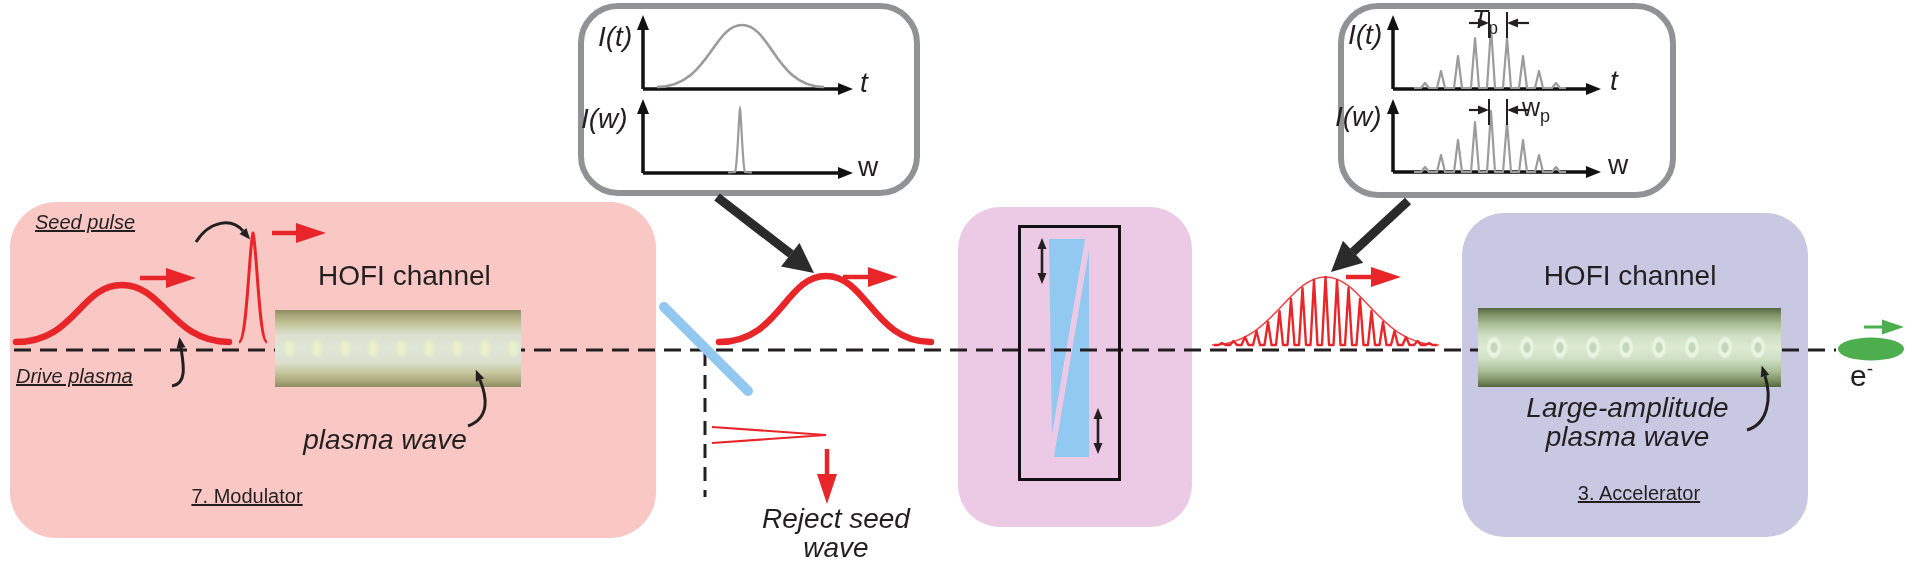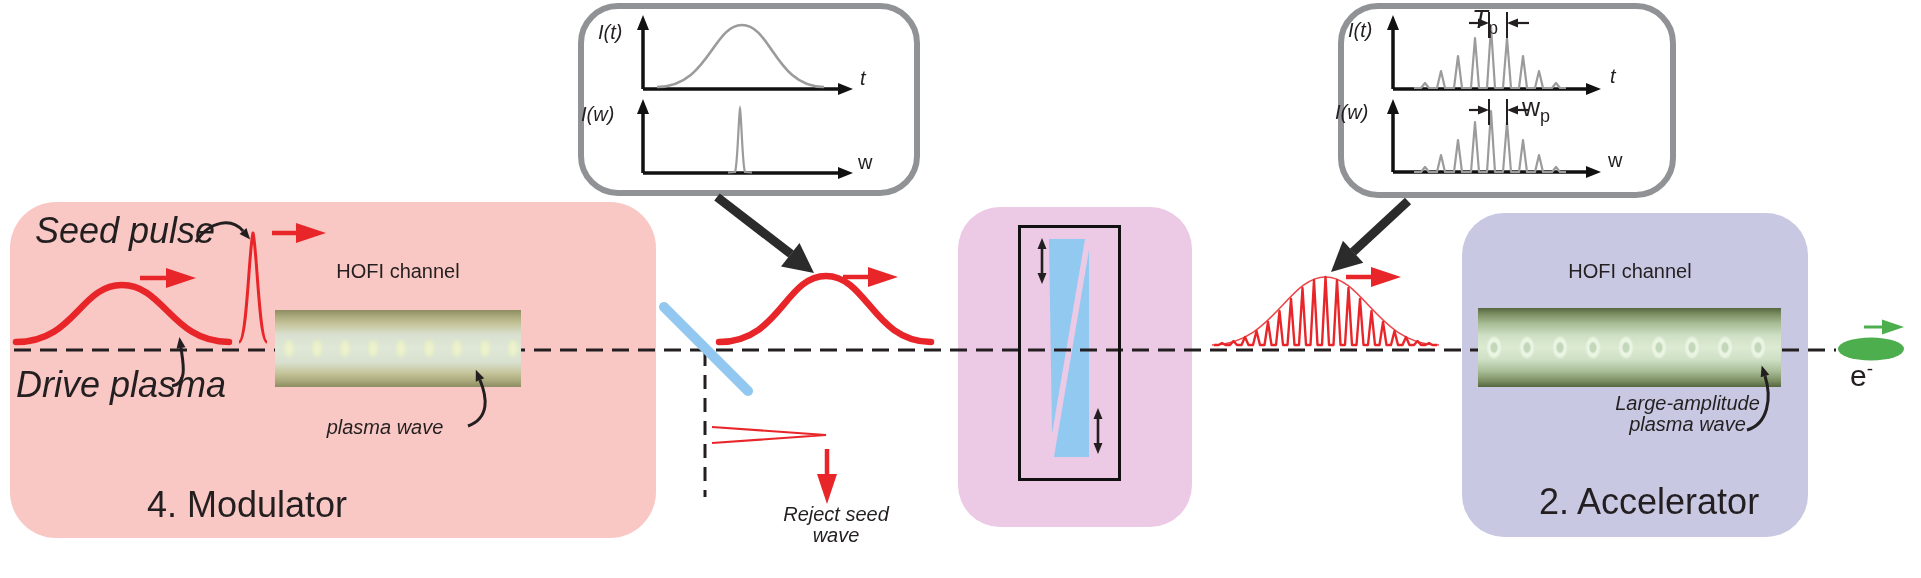--- a/index.html
+++ b/index.html
@@ -21,22 +21,22 @@
       linear-gradient(180deg,#8e8d63 0%,#aaa97c 8%,#c5c49a 18%,#d9e0cf 32%,#dfe7d6 50%,#d9e0cf 68%,#c5c49a 82%,#aaa97c 92%,#8e8d63 100%);
     background-size:28px 77px,100% 100%;}
   #channel2{left:1478px;top:308px;width:303px;height:79px;
     background:
       radial-gradient(ellipse 10px 15px at 16px 50%, #c3d8ba 0%, #c3d8ba 28%, #eaf4e2 42%, #eaf4e2 58%, rgba(234,244,226,0) 80%) repeat-x,
       linear-gradient(180deg,#55663f 0%,#7d8f63 8%,#a9bd97 20%,#cfe0c6 35%,#dcead2 50%,#cfe0c6 65%,#a9bd97 80%,#7d8f63 92%,#55663f 100%);
     background-size:33px 79px,100% 100%;}
   .lbl{position:absolute;z-index:6;white-space:nowrap;}
   .it{font-style:italic;}
   .ctr{text-align:center;white-space:normal;}
-  .f28{font-size:36px;line-height:1.05;}
-  .f27{font-size:20px;line-height:1.05;}
+  .f28{font-size:20px;line-height:1.05;text-decoration:underline;}
+  .f27{font-size:28px;line-height:1.05;}
   .f30{font-size:30px;line-height:1.05;}
   sup.minus{font-size:19px;vertical-align:super;line-height:0;}
   sub.p{font-size:18px;line-height:0;}
   #compressor-rect{position:absolute;left:1018px;top:225px;width:97px;height:250px;border:3px solid #111;z-index:3;background:transparent;}
 </style>
 </head>
 <body>
 
 <div class="stage">
 
@@ -139,34 +139,34 @@
     </g>
   </svg>
 
   <div class="lbl it f28" style="left:35px;top:212px;">Seed pulse</div>
   <div class="lbl it f28" style="left:16px;top:366px;">Drive plasma</div>
   <div class="lbl f27" style="left:318px;top:261px;width:160px;text-align:center;">HOFI channel</div>
   <div class="lbl it f27 ctr" style="left:270px;top:396px;width:230px;">
     <br>
     <span>plasma wave</span>
   </div>
-  <div class="lbl f28" style="left:147px;top:486px;width:200px;text-align:center;">4. Modulator</div>
+  <div class="lbl f28" style="left:147px;top:486px;width:200px;text-align:center;">7. Modulator</div>
 
   <div class="lbl it f27 ctr" style="left:736px;top:504px;width:200px;">
     <span>Reject seed</span><br>
     <span>wave</span>
   </div>
 
 
   <div class="lbl f27" style="left:1530px;top:261px;width:200px;text-align:center;">HOFI channel</div>
-  <div class="lbl it f27 ctr" style="left:1570px;top:393px;width:235px;text-align:center;">
+  <div class="lbl it f27 ctr" style="left:1510px;top:393px;width:235px;text-align:center;">
     <span>Large-amplitude</span><br>
     <span>plasma wave</span>
   </div>
-  <div class="lbl f28" style="left:1539px;top:483px;width:200px;text-align:center;">2. Accelerator</div>
+  <div class="lbl f28" style="left:1539px;top:483px;width:200px;text-align:center;">3. Accelerator</div>
 
   <div class="lbl f30" style="left:1850px;top:360px;">
     <span>e</span><sup class="minus">-</sup>
   </div>
 
   <div class="lbl it f27" style="left:598px;top:22px;">I(t)</div>
   <div class="lbl it f27" style="left:860px;top:68px;">t</div>
   <div class="lbl it f27" style="left:581px;top:104px;">I(w)</div>
   <div class="lbl f27" style="left:858px;top:152px;">w</div>
 

